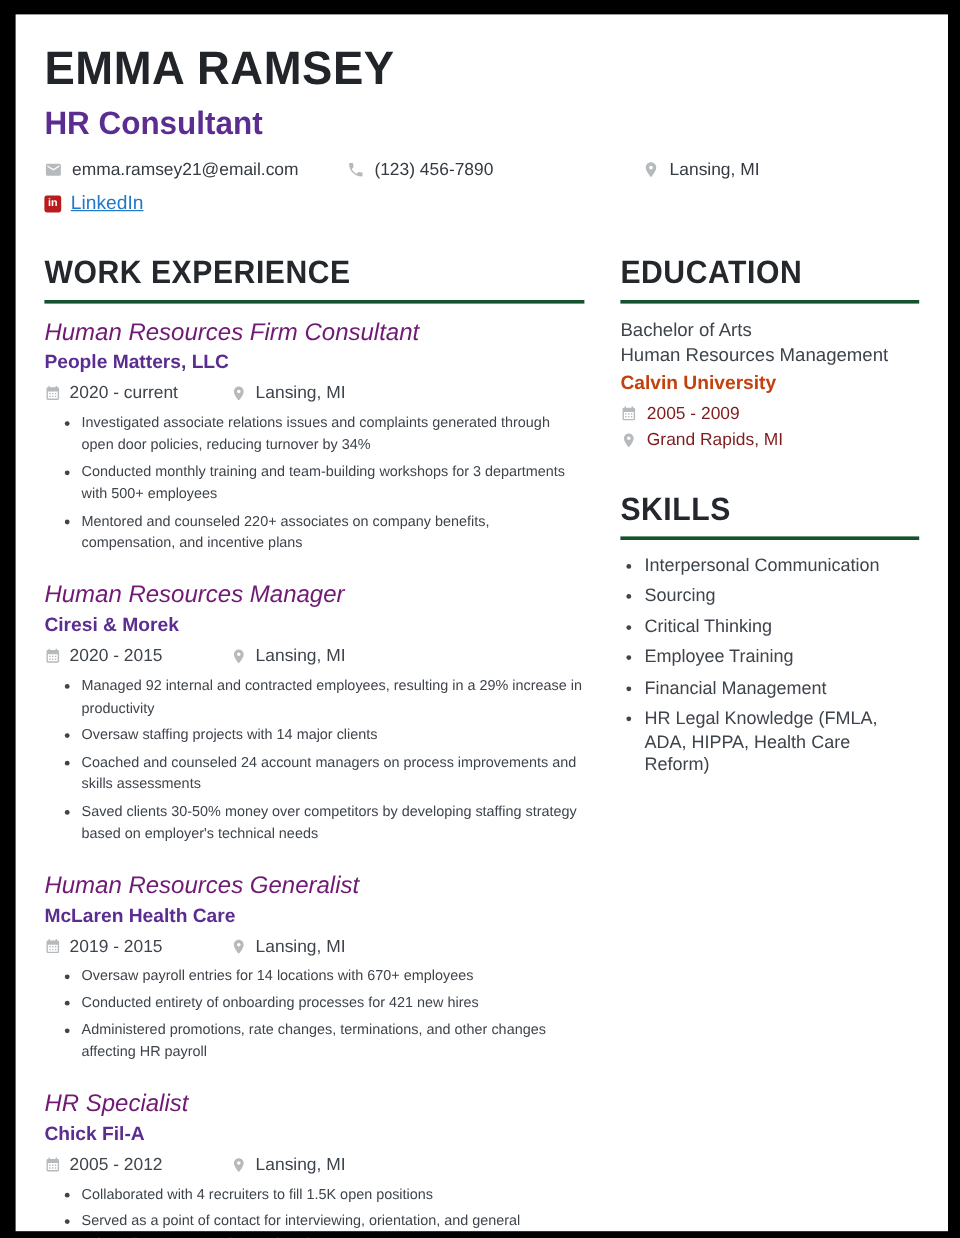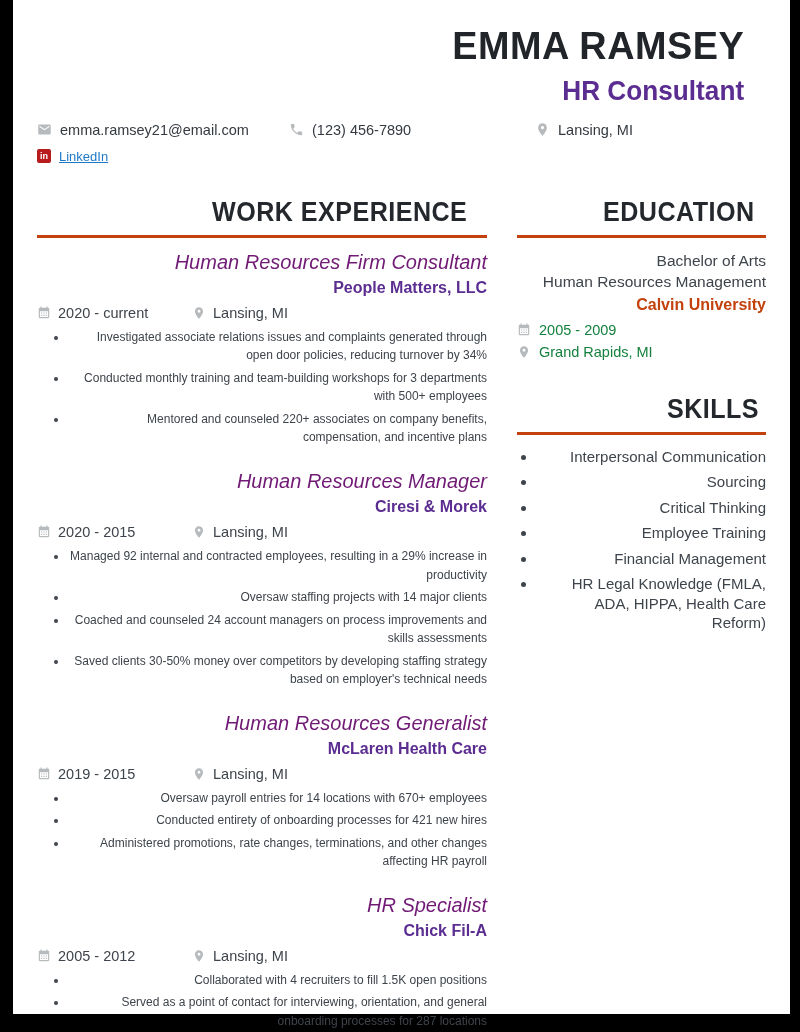--- a/index.html
+++ b/index.html
@@ -4,76 +4,75 @@
 <style>
   html,body{margin:0;padding:0;}
   body{
     width:800px;height:1032px;
     background:#000;
     position:relative;overflow:hidden;
     font-family:"Liberation Sans",sans-serif;
     -webkit-font-smoothing:antialiased;
   }
   .page{
-    position:absolute;left:13px;top:0;width:777px;height:1014px;
+    position:absolute;left:13px;top:12px;width:777px;height:1014px;
     background:#fff;box-sizing:border-box;
     padding:26px 24px 0 24px;
-    text-align:right;
   }
   
   .name{
     font-size:39px;font-weight:bold;color:#212529;
     letter-spacing:.5px;line-height:1.05;margin:0;
     transform:scaleX(.97);transform-origin:0 50%;white-space:nowrap;
   }
   .job-title-top{
     font-size:27px;font-weight:bold;color:#5b2d91;
     margin:10px 0 0 0;line-height:1.1;
     transform:scaleX(.97);transform-origin:0 50%;white-space:nowrap;
   }
   .contact-rows{margin-top:15px;}
   .contact-row{display:flex;align-items:center;margin-bottom:11px;}
   .contact-item{display:flex;align-items:center;font-size:14.5px;color:#343a40;}
   .contact-item .ic{margin-right:8px;display:inline-flex;}
   .contact-item.c-email{width:252px;}
   .contact-item.c-phone{width:246px;}
-  a.link{color:#2079c7;text-decoration:underline;font-size:13px;}
+  a.link{color:#2079c7;text-decoration:underline;font-size:16px;}
   .li-badge{
     width:14px;height:14px;background:#b91c1c;color:#fff;border-radius:2px;
     font-size:9px;font-weight:bold;display:inline-flex;align-items:center;justify-content:center;
     margin-right:8px;line-height:1;
   }
   
   .columns{display:flex;margin-top:33px;}
   .col-left{width:450px;margin-right:30px;flex:none;}
   .col-right{flex:1;}
   .sec-head{
-    border-bottom:3px solid #c2410c;padding-bottom:7px;margin:0 0 12px 0;
+    border-bottom:3px solid #14532d;padding-bottom:7px;margin:0 0 12px 0;
   }
   .sec-head span{
     display:inline-block;font-size:27px;font-weight:bold;color:#24282d;
     letter-spacing:.5px;transform:scaleX(.93);transform-origin:0 50%;white-space:nowrap;
   }
   
   .job{margin-bottom:22px;}
   .job-title{font-size:20px;font-weight:400;color:#701a75;margin:0;line-height:1.2;font-style:italic;}
-  .job-company{font-size:16px;font-weight:bold;color:#5b2d91;margin-top:4px;line-height:1.2;margin-left:15px;}
+  .job-company{font-size:16px;font-weight:bold;color:#5b2d91;margin-top:4px;line-height:1.2;}
   .meta-row{display:flex;align-items:center;margin-top:8px;font-size:14.5px;color:#3e444b;}
   .meta-item{display:flex;align-items:center;}
   .meta-item .ic{margin-right:7px;display:inline-flex;}
   .meta-date{width:155px;}
   ul.bullets{margin:7px 0 0 0;padding-left:31px;}
   ul.bullets li{
     font-size:12px;line-height:18.5px;color:#3e444b;margin-bottom:4px;
   }
   ul.bullets li::marker{color:#3e444b;}
   
   .edu-line{font-size:15.5px;color:#3e444b;line-height:21px;}
   .edu-school{font-size:16px;font-weight:bold;color:#c2410c;line-height:22px;margin-top:2px;}
-  .edu-meta{display:flex;align-items:center;font-size:14.5px;color:#15803d;margin-top:6px;}
+  .edu-meta{display:flex;align-items:center;font-size:14.5px;color:#7f1d1d;margin-top:6px;}
   .edu-meta .ic{margin-right:8px;display:inline-flex;}
   
   .skills-sec{margin-top:34px;}
   ul.skills{margin:10px 0 0 0;padding-left:20px;}
   ul.skills li{font-size:15px;line-height:19.5px;color:#3e444b;margin-bottom:6px;}
   ul.skills li::marker{color:#3e444b;}
   .ic svg{display:block;}
 </style>
 </head>
 <body>

